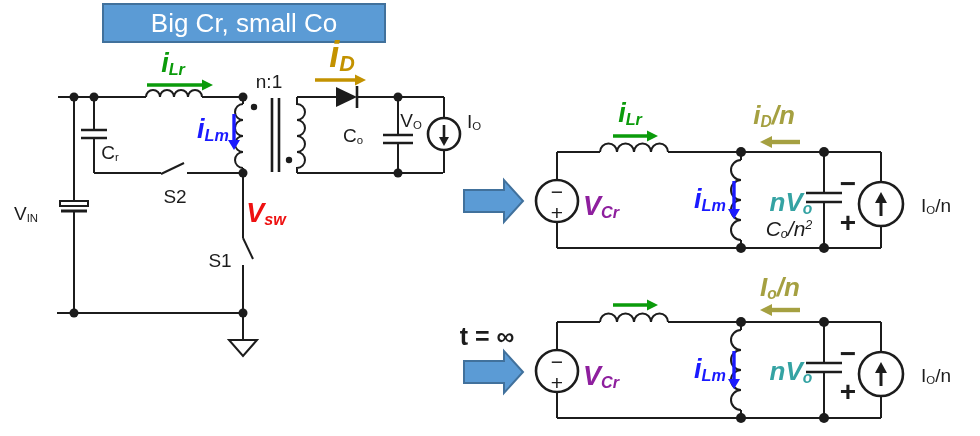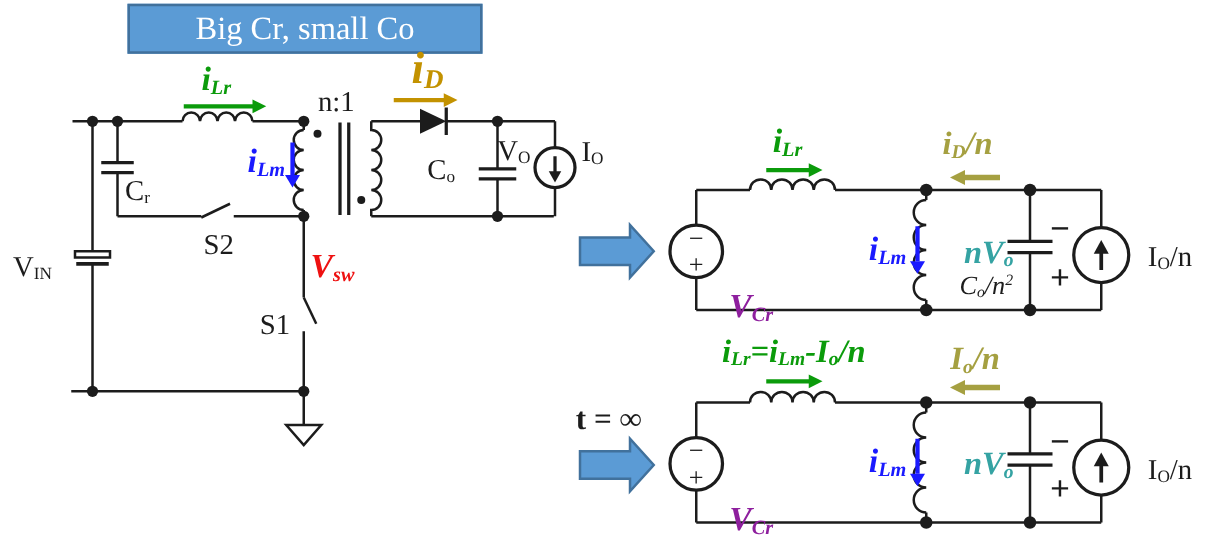--- a/index.html
+++ b/index.html
@@ -1,42 +1,42 @@
 <!DOCTYPE html>
 <html style="--bg: #ffffff; --ink: #1c1c1c; --green: #0b9b0b; --blue: #1a1aff; --gold: #c39200; --olive: #a5a041; --red: #ee1111; --purple: #8e1f9e; --teal: #35a3a3; --banner-fill: #5b9bd5; --banner-border: #41719c;"><head>
 <meta charset="utf-8">
 <style>
   html,body{margin:0;padding:0;background:#fff;}
   .stage{position:relative;width:980px;height:436px;background:var(--bg);overflow:hidden;
-         font-family:Liberation Serif, serif;}
+         font-family:Liberation Sans, sans-serif;}
   .stage svg{position:absolute;left:0;top:0;}
   
   .w  {stroke:var(--ink);stroke-width:2;fill:none;}
   .w3 {stroke:var(--ink);stroke-width:2.6;fill:none;}
   .fl {fill:var(--ink);stroke:none;}
   .wh {fill:#fff;}
   .ag {stroke:var(--green);stroke-width:3.4;fill:none;}
   .agf{fill:var(--green);stroke:none;}
   .ab {stroke:var(--blue);stroke-width:3.4;fill:none;}
   .abf{fill:var(--blue);stroke:none;}
   .ao {stroke:var(--gold);stroke-width:3.4;fill:none;}
   .aof{fill:var(--gold);stroke:none;}
   .av {stroke:var(--olive);stroke-width:4.4;fill:none;}
   .avf{fill:var(--olive);stroke:none;}
   .blk{fill:var(--banner-fill);stroke:var(--banner-border);stroke-width:2;}
   
   .lbl{position:absolute;transform:translate(-50%,-50%);white-space:nowrap;line-height:1;color:var(--ink);}
   .cur{font-style:italic;font-weight:bold;}
-  .pl {font-size:23px;}
+  .pl {font-size:19px;}
   .c-green {color:var(--green);}
   .c-blue  {color:var(--blue);}
   .c-gold  {color:var(--gold);}
   .c-olive {color:var(--olive);text-align:right;}
   .c-red   {color:var(--red);}
-  .c-purple{color:var(--purple);margin-top:39px;}
+  .c-purple{color:var(--purple);}
   .c-teal  {color:var(--teal);}
   .seg-s{font-size:60%;vertical-align:-0.18em;}
   .seg-p{font-size:60%;vertical-align:0.55em;}
   .banner{position:absolute;left:102px;top:3px;width:280px;height:36px;
           background:var(--banner-fill);border:2px solid var(--banner-border);
           display:flex;align-items:center;justify-content:center;
           color:#fff;font-size:26px;}
   .bold{font-weight:bold;}
 </style>
 </head>
@@ -254,21 +254,20 @@
   <div class="lbl cur c-blue" style="left:710px;top:200px;font-size:27px"><span class="seg-n">i</span><span class="seg-s">Lm</span></div>
   <div class="lbl cur c-teal" style="left:791px;top:203px;font-size:26px"><span class="seg-n">nV</span><span class="seg-s">o</span></div>
   <div class="lbl" style="left:789px;top:229px;font-size:21px;font-style:italic"><span class="seg-n">C</span><span class="seg-s">o</span><span class="seg-n">/n</span><span class="seg-p">2</span></div>
   <div class="lbl bold" style="left:848px;top:184px;font-size:28px">−</div>
   <div class="lbl bold" style="left:848px;top:223px;font-size:28px">+</div>
   <div class="lbl" style="left:557px;top:191px;font-size:21px">−</div>
   <div class="lbl" style="left:557px;top:212px;font-size:21px">+</div>
   <div class="lbl pl" style="left:936px;top:206px"><span class="seg-n">I</span><span class="seg-s">O</span><span class="seg-n">/n</span></div>
 
   <div class="lbl bold" style="left:487px;top:336px;font-size:25px">t = ∞</div>
-  <div class="lbl cur c-green" style="left:635px;top:282px;font-size:26px"><span class="seg-n">i</span><span class="seg-s">Lr</span><span class="seg-n">=i</span><span class="seg-s">Lm</span><span class="seg-n">-I</span><span class="seg-s">o</span><span class="seg-n">/n</span></div>
   <div class="lbl cur c-olive" style="left:780px;top:288px;font-size:26px"><span class="seg-n">I</span><span class="seg-s">o</span><span class="seg-n">/n</span></div>
   <div class="lbl cur c-purple" style="left:601px;top:377px;font-size:27px"><span class="seg-n">V</span><span class="seg-s">Cr</span></div>
   <div class="lbl cur c-blue" style="left:710px;top:370px;font-size:27px"><span class="seg-n">i</span><span class="seg-s">Lm</span></div>
   <div class="lbl cur c-teal" style="left:791px;top:372px;font-size:26px"><span class="seg-n">nV</span><span class="seg-s">o</span></div>
   <div class="lbl bold" style="left:848px;top:354px;font-size:28px">−</div>
   <div class="lbl bold" style="left:848px;top:392px;font-size:28px">+</div>
   <div class="lbl" style="left:557px;top:361px;font-size:21px">−</div>
   <div class="lbl" style="left:557px;top:382px;font-size:21px">+</div>
   <div class="lbl pl" style="left:936px;top:376px"><span class="seg-n">I</span><span class="seg-s">O</span><span class="seg-n">/n</span></div>
 

